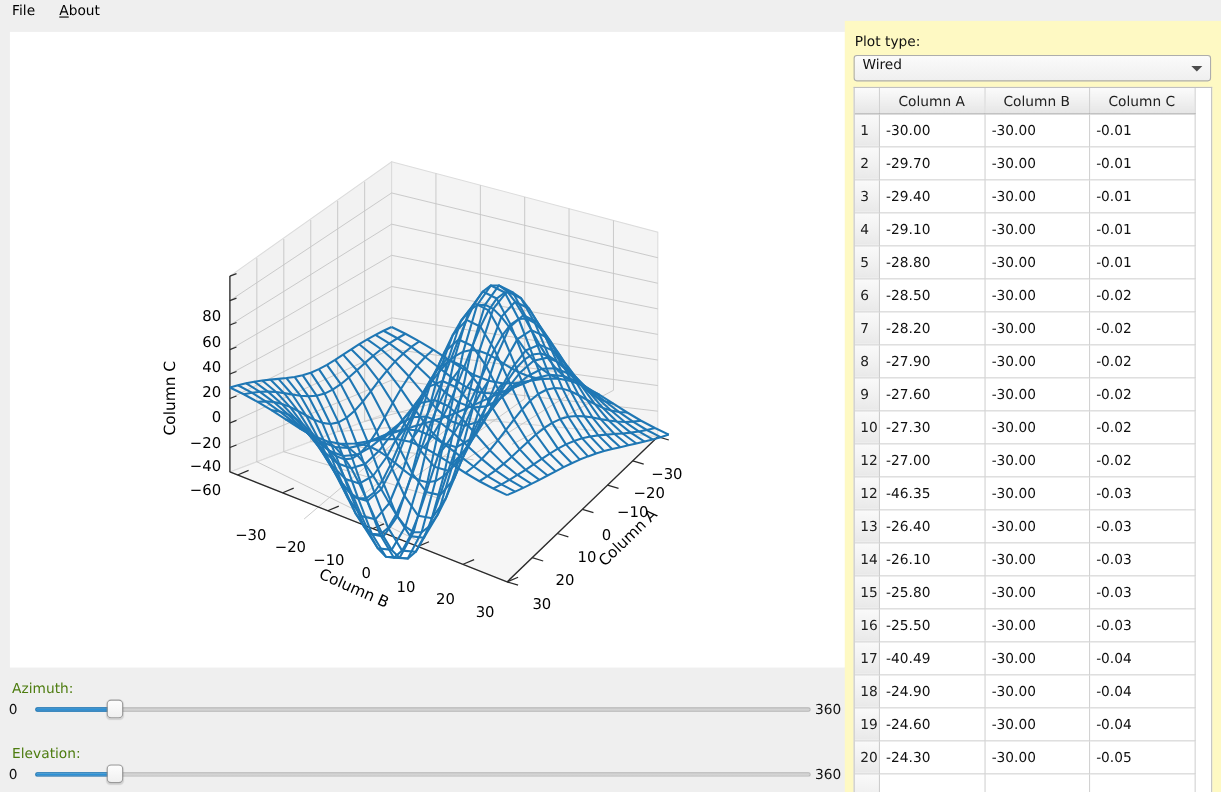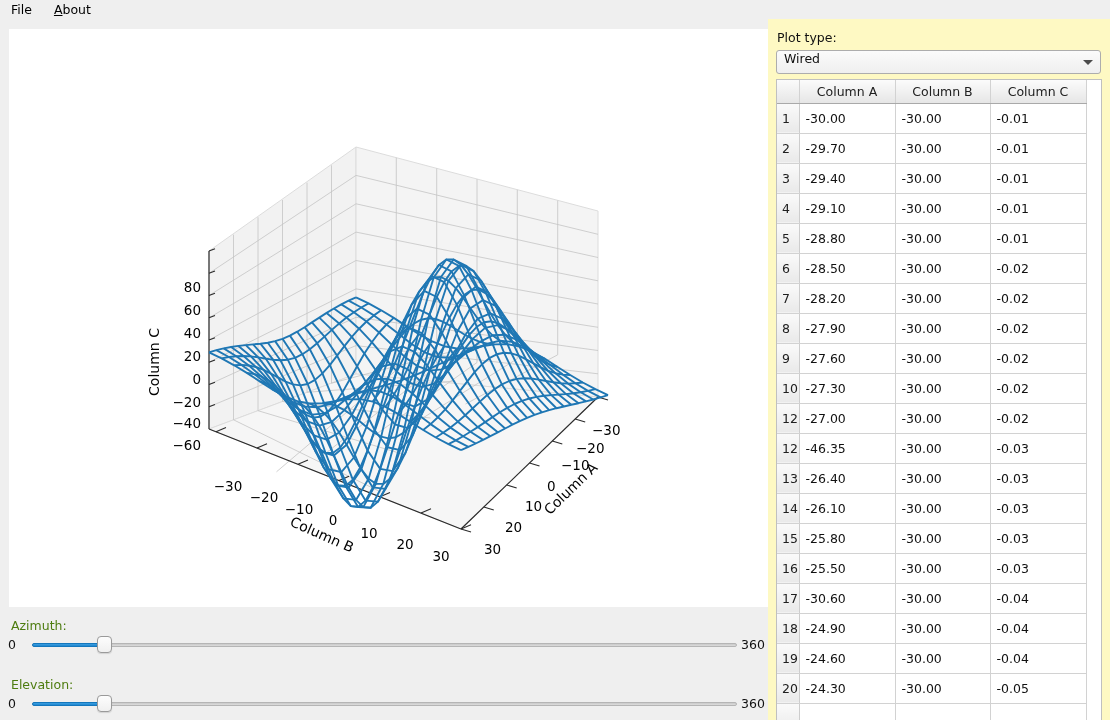--- a/index.html
+++ b/index.html
@@ -533,21 +533,21 @@
               <td class="col-c">-0.03</td>
             </tr>
             <tr>
               <td class="rownum">16</td>
               <td class="col-a">-25.50</td>
               <td class="col-b">-30.00</td>
               <td class="col-c">-0.03</td>
             </tr>
             <tr>
               <td class="rownum">17</td>
-              <td class="col-a">-30.60</td>
+              <td class="col-a">-40.49</td>
               <td class="col-b">-30.00</td>
               <td class="col-c">-0.04</td>
             </tr>
             <tr>
               <td class="rownum">18</td>
               <td class="col-a">-24.90</td>
               <td class="col-b">-30.00</td>
               <td class="col-c">-0.04</td>
             </tr>
             <tr>

